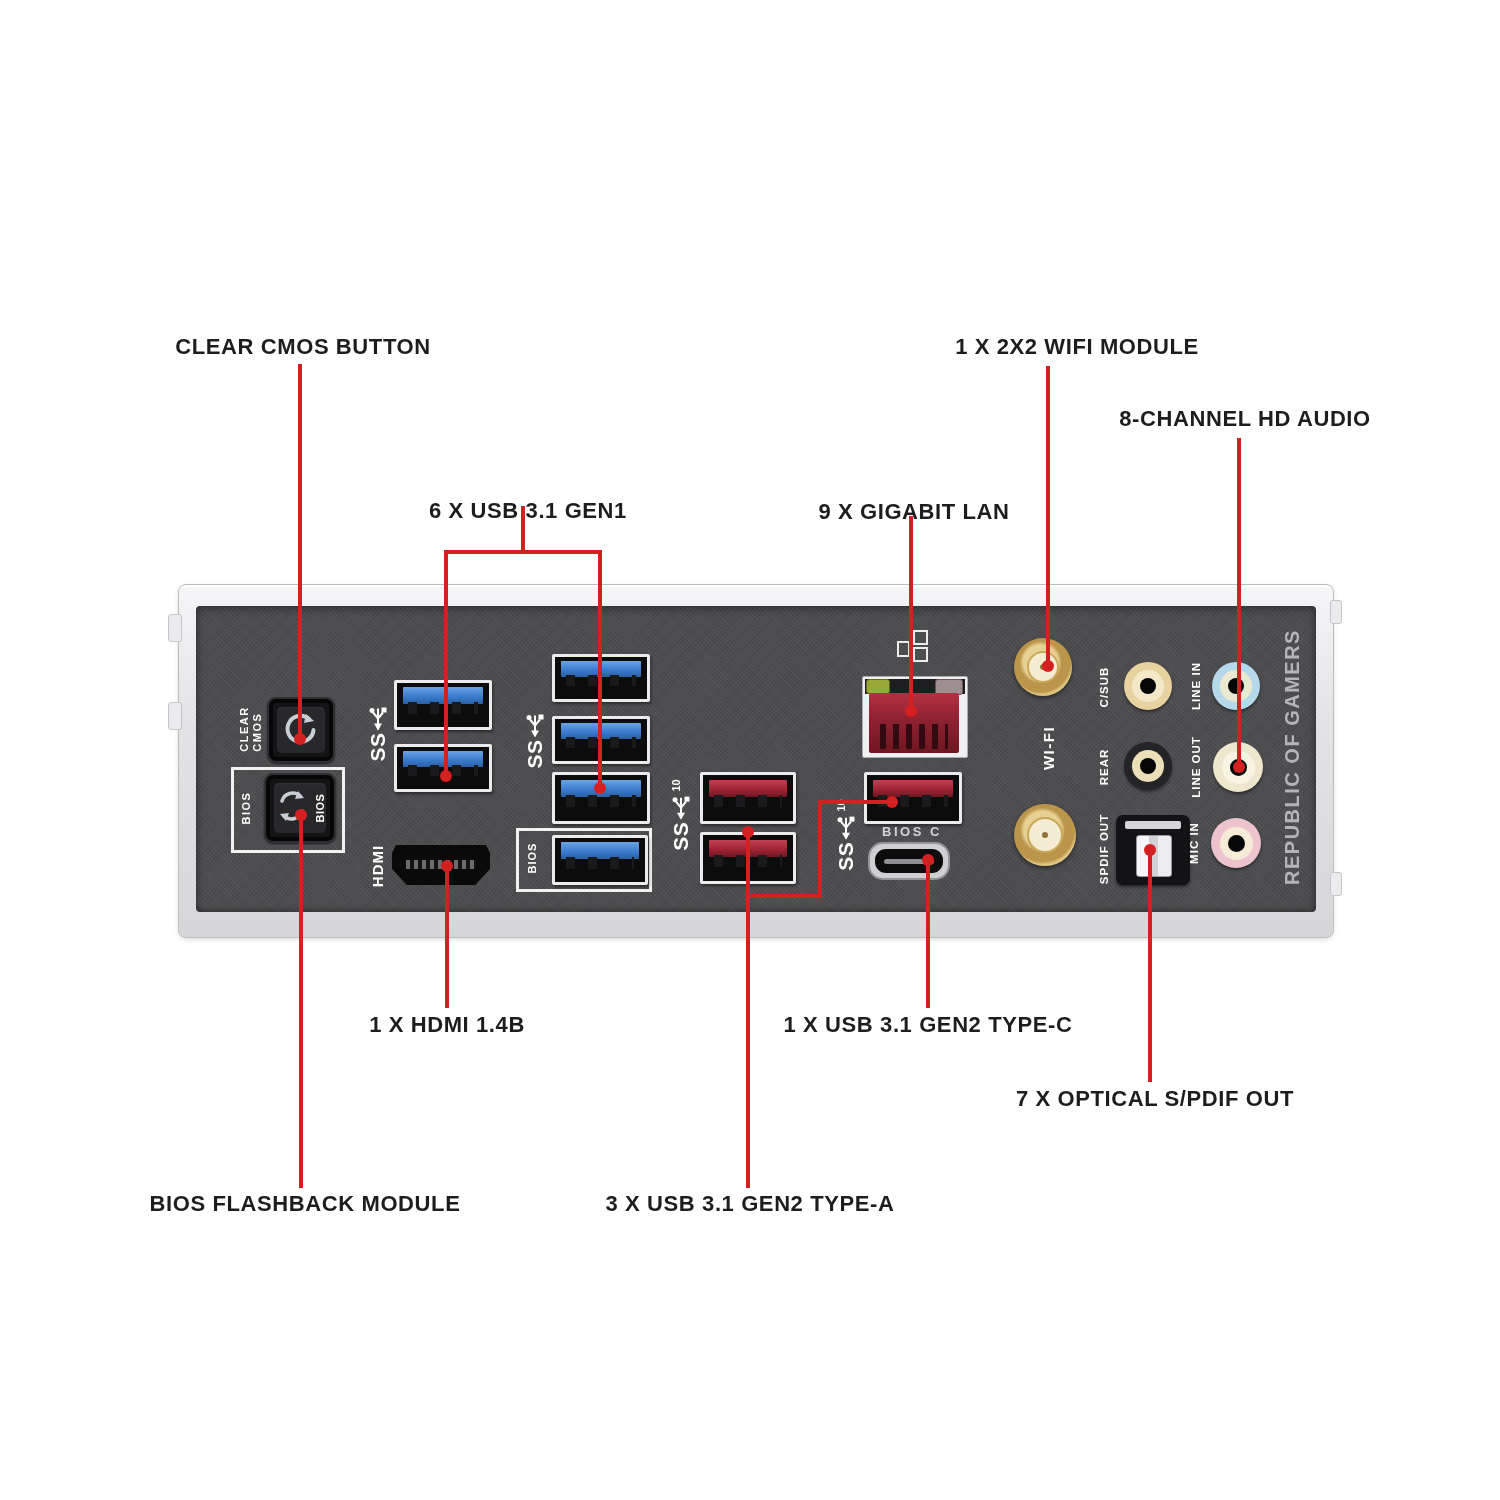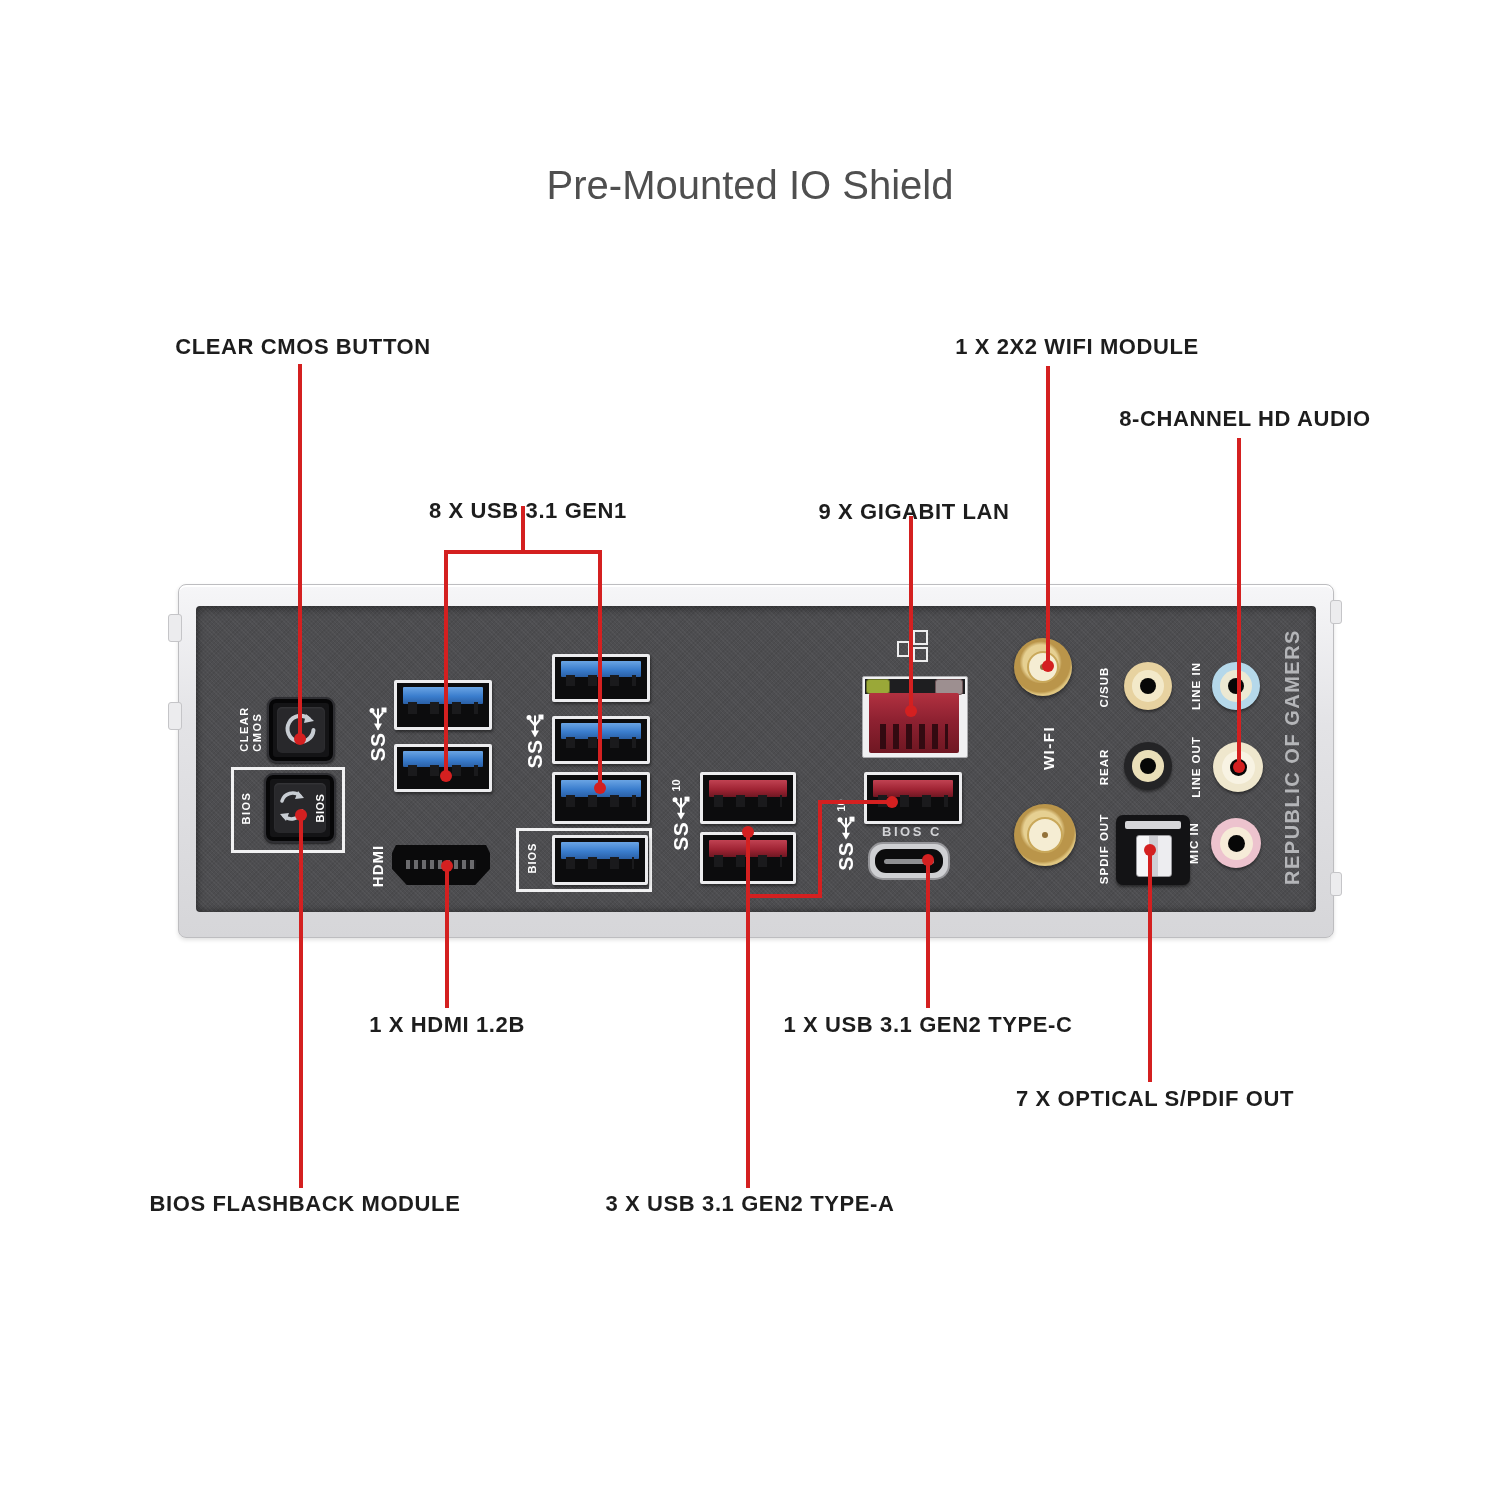--- a/index.html
+++ b/index.html
@@ -93,28 +93,27 @@
   .ss-logo{display:inline-flex;align-items:center;gap:2px;color:#fff;font-weight:bold;}
   .ss-logo .ss{font-size:21px;letter-spacing:.5px;}
   .ss-logo sup{font-size:11px;margin-bottom:10px;}
   .tc-label{color:#d2d3d6;font-size:13px;font-weight:bold;letter-spacing:2.5px;z-index:6;position:absolute;transform:translate(-50%,-50%);}
 </style>
 </head>
 <body>
 
 <div id="canvas">
 
-  <div class="subtitle">Pre-Mounted IO Shield</div>
 
   <div class="callout" style="left:303px;top:334px">CLEAR CMOS BUTTON</div>
   <div class="callout" style="left:1077px;top:334px">1 X 2X2 WIFI MODULE</div>
   <div class="callout" style="left:1245px;top:406px">8-CHANNEL HD AUDIO</div>
-  <div class="callout" style="left:528px;top:498px">8 X USB 3.1 GEN1</div>
+  <div class="callout" style="left:528px;top:498px">6 X USB 3.1 GEN1</div>
   <div class="callout" style="left:914px;top:499px">9 X GIGABIT LAN</div>
-  <div class="callout" style="left:447px;top:1012px">1 X HDMI 1.2B</div>
+  <div class="callout" style="left:447px;top:1012px">1 X HDMI 1.4B</div>
   <div class="callout" style="left:928px;top:1012px">1 X USB 3.1 GEN2 TYPE-C</div>
   <div class="callout" style="left:1155px;top:1086px">7 X OPTICAL S/PDIF OUT</div>
   <div class="callout" style="left:305px;top:1191px">BIOS FLASHBACK MODULE</div>
   <div class="callout" style="left:750px;top:1191px">3 X USB 3.1 GEN2 TYPE-A</div>
 
   <div class="shield"></div>
   <div class="tab" style="left:168px;top:614px;width:12px;height:26px"></div>
   <div class="tab" style="left:168px;top:702px;width:12px;height:26px"></div>
   <div class="tab" style="left:1330px;top:600px;width:10px;height:22px"></div>
   <div class="tab" style="left:1330px;top:872px;width:10px;height:22px"></div>

